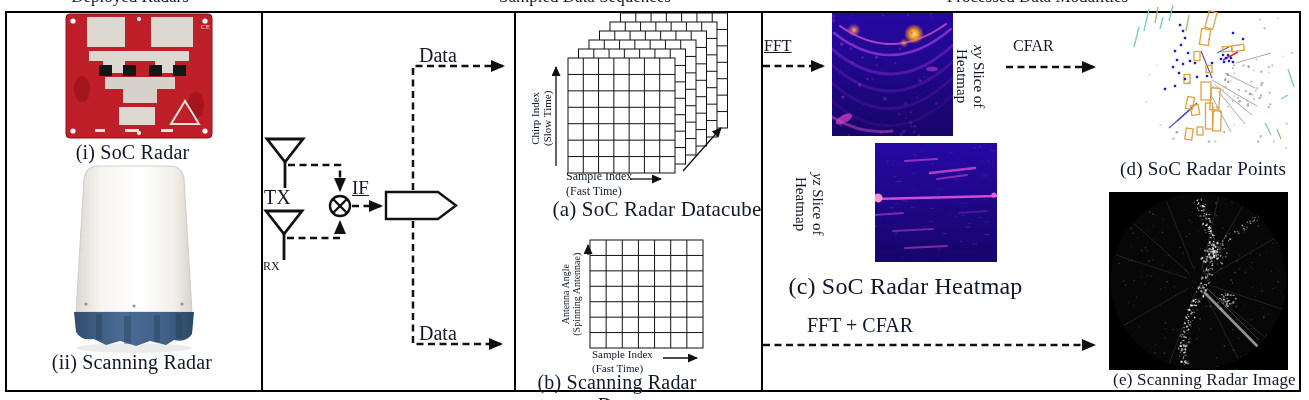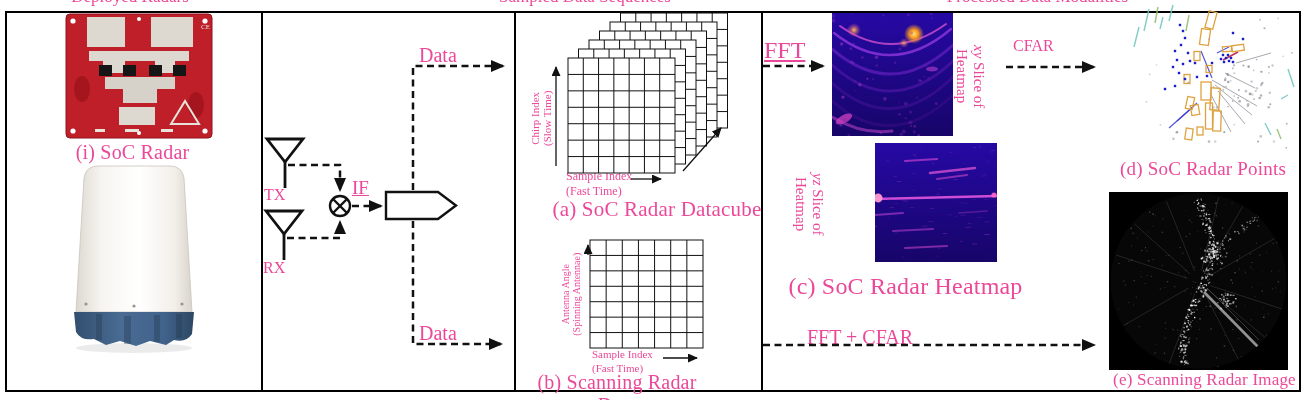--- a/index.html
+++ b/index.html
@@ -1,17 +1,17 @@
 <!DOCTYPE html>
 <html><head>
 <meta charset="utf-8">
 <style>
   html,body{margin:0;padding:0;background:#fff;}
   #fig{position:relative;width:1309px;height:400px;background:#fff;overflow:hidden;
-       font-family:"Liberation Serif","DejaVu Serif",serif;color:#ec4899;}
+       font-family:"Liberation Serif","DejaVu Serif",serif;color:#0f172a;}
   .t{position:absolute;white-space:nowrap;}
   .c{text-align:center;white-space:normal;}
   .frame{position:absolute;border:2px solid #000;box-sizing:border-box;background:transparent;}
   .vdiv{position:absolute;width:2px;background:#000;}
   .hclip{position:absolute;top:0;height:9px;overflow:hidden;}
   .hclip .ht{position:relative;top:-13px;display:block;font-size:17px;text-align:center;}
   .mi{font-style:italic;}
   .vlab{position:absolute;writing-mode:vertical-rl;text-align:center;font-size:15px;line-height:1.18;}
   .rot{position:absolute;transform:rotate(-90deg);text-align:center;line-height:1.12;}
   svg{position:absolute;display:block;}
@@ -84,25 +84,26 @@
     <path d="M18 14 Q20 2 32 2 L104 2 Q116 2 118 14 L126 148 L10 148 Z" fill="url(#domeG)" stroke="#c9c4bb" stroke-width="0.8"></path>
     <circle cx="20" cy="140" r="1.6" fill="#9a958c"></circle>
       <circle cx="68" cy="142" r="1.6" fill="#9a958c"></circle>
       <circle cx="116" cy="140" r="1.6" fill="#9a958c"></circle>
     <path d="M8 148 L128 148 L126 170 Q120 179 108 176 L100 181 L84 177 L70 182 L54 177 L40 181 L28 175 Q15 177 10 168 Z" fill="url(#baseG)"></path>
     <rect x="30" y="150" width="6" height="26" fill="#22364d" opacity="0.35"></rect>
     <rect x="58" y="152" width="7" height="28" fill="#22364d" opacity="0.35"></rect>
     <rect x="88" y="151" width="6" height="27" fill="#22364d" opacity="0.35"></rect>
     <rect x="110" y="150" width="6" height="24" fill="#22364d" opacity="0.35"></rect>
   </svg>
+  <div class="t c cap" style="left:18px;top:351px;width:228px;font-size:20px;">(ii) Scanning Radar</div>
 
   <div class="t" style="left:419px;top:44px;font-size:20px;">Data</div>
   <div class="t" style="left:419px;top:322px;font-size:20px;">Data</div>
-  <div class="t" style="left:264px;top:186px;font-size:16px;">TX</div>
-  <div class="t" style="left:263px;top:259px;font-size:16px;">RX</div>
+  <div class="t" style="left:264px;top:186px;font-size:20px;">TX</div>
+  <div class="t" style="left:263px;top:259px;font-size:12px;">RX</div>
   <div class="t" style="left:352px;top:177px;font-size:19px;text-decoration:underline;">IF</div>
   <div class="t c" style="left:387px;top:194px;width:54px;font-size:19px;">ADC</div>
 
   <div class="rot" style="left:493px;top:106px;width:96px;font-size:11px;">
     <div>Chirp Index</div>
     <div>(Slow Time)</div>
   </div>
   <div class="t" style="left:566px;top:169px;font-size:12px;line-height:1.25;">
     <div>Sample Index</div>
     <div>(Fast Time)</div>
@@ -113,23 +114,23 @@
   <div class="rot" style="left:516px;top:283px;width:110px;font-size:10px;">
     <div>Antenna Angle</div>
     <div>(Spinning Antennae)</div>
   </div>
   <div class="t" style="left:592px;top:347px;font-size:11px;line-height:1.3;">
     <div>Sample Index</div>
     <div>(Fast Time)</div>
   </div>
   <div class="t c cap" style="left:516px;top:371px;width:202px;font-size:20px;">(b) Scanning Radar Data</div>
 
-  <div class="t" style="left:764px;top:37px;font-size:24px;text-decoration:underline;">FFT</div>
+  <div class="t" style="left:764px;top:37px;font-size:16px;text-decoration:underline;">FFT</div>
   <div class="t" style="left:1013px;top:37px;font-size:16px;">CFAR</div>
-  <div class="t c" style="left:775px;top:314px;width:170px;font-size:20px;margin-top:12px;">FFT + CFAR</div>
+  <div class="t c" style="left:775px;top:314px;width:170px;font-size:20px;">FFT + CFAR</div>
 
   <div class="vlab" style="left:952px;top:13px;height:127px;">
     <div><span class="mi">xy</span><span> Slice of</span></div>
     <div>Heatmap</div>
   </div>
   <div class="vlab" style="left:791px;top:142px;height:124px;">
     <div><span class="mi">yz</span><span> Slice of</span></div>
     <div>Heatmap</div>
   </div>
 

